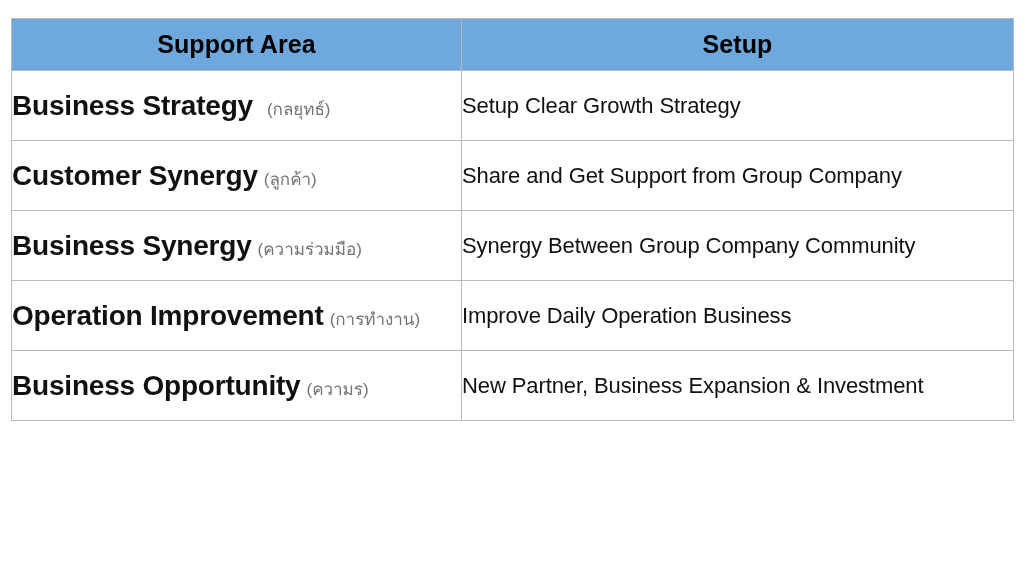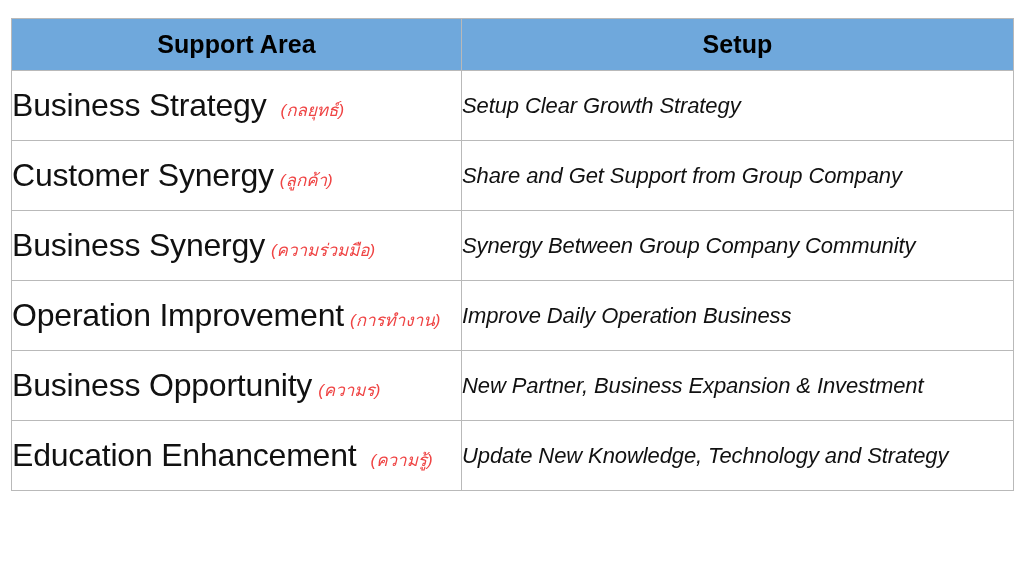--- a/index.html
+++ b/index.html
@@ -56,39 +56,37 @@
 
   
   .support-table tbody tr { height: 70px; }
 
   .cell-area {
     padding: 0 0 0 14px;
     text-align: left;
     white-space: nowrap;
   }
   .area-en {
-    font-size: 32px;
-    font-weight: normal;
+    font-size: 28px;
+    font-weight: bold;
     color: #111111;
     letter-spacing: -0.2px;
   }
   .area-th {
     font-size: 17px;
     font-weight: normal;
-    color: #ef4444;
+    color: #737373;
     margin-left: 6px;
-    font-style: italic;
   }
   .area-th.wide-gap { margin-left: 14px; }
 
   .cell-detail {
     padding: 0 0 0 12px;
     text-align: left;
     font-size: 22px;
-    font-style: italic;
     color: #111111;
     white-space: nowrap;
     letter-spacing: -0.1px;
   }
 </style>
 </head>
 <body>
 
 <div class="page">
 
@@ -136,23 +134,17 @@
         <td class="cell-detail">Improve Daily Operation Business</td>
       </tr>
 
       <tr>
         <td class="cell-area">
           <span class="area-en">Business Opportunity</span><span class="area-th">(ความร)</span>
         </td>
         <td class="cell-detail">New Partner, Business Expansion &amp; Investment</td>
       </tr>
 
-      <tr>
-        <td class="cell-area">
-          <span class="area-en">Education Enhancement</span><span class="area-th wide-gap">(ความรู้)</span>
-        </td>
-        <td class="cell-detail">Update New Knowledge, Technology and Strategy</td>
-      </tr>
 
     </tbody>
   </table>
 
 </div>
 
 </body></html>

